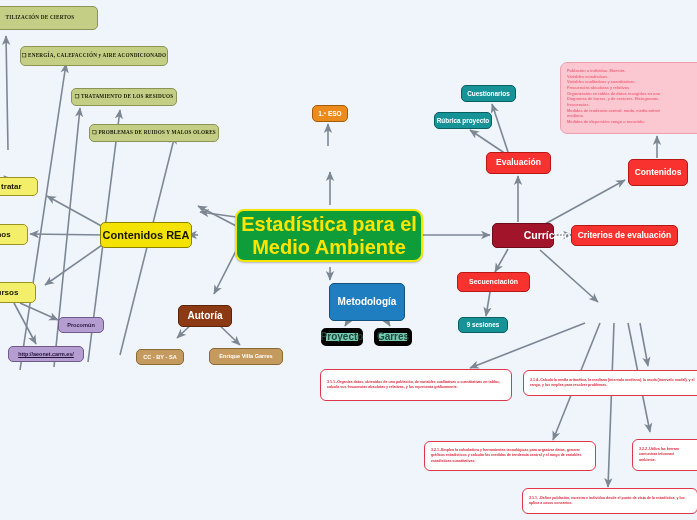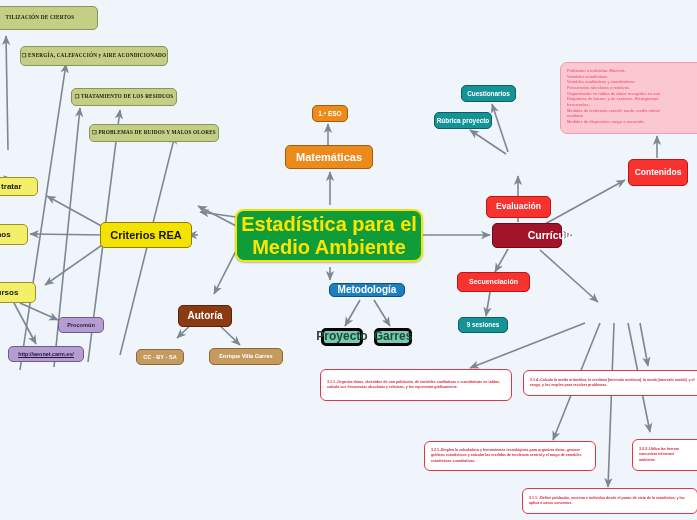--- a/index.html
+++ b/index.html
@@ -72,22 +72,22 @@
   .n-tan{
     background:#c49a5e;border:1px solid #8a6a34;
     color:#fff;font-weight:bold;font-size:5.6px;
   }
   
   .n-blue{
     background:#1f7ec0;border:1px solid #12527e;
     color:#fff;font-weight:bold;font-size:10px;
   }
   .n-mint{
-    background:#73cbb0;border:3px solid #000000;
-    color:#23473c;font-weight:bold;font-size:12px;
+    background:#73cbb0;border:5px solid #000000;
+    color:#23473c;font-weight:bold;font-size:10px;
   }
   
   .n-teal{
     background:#159397;border:1px solid #0a5f62;
     color:#fff;font-weight:bold;font-size:6.4px;
   }
   
   .n-red-dark{
     background:#a1142a;border:1px solid #6d0a1b;
     color:#fff;font-weight:bold;font-size:10.5px;
@@ -180,56 +180,56 @@
   </svg>
 
   <div class="node n-center" style="left:235px;top:209px;width:188px;height:53px;">Estadística para el
 Medio Ambiente</div>
 
   <div class="node n-olive" style="left:-18px;top:6px;width:116px;height:24px;">TILIZACIÓN DE CIERTOS</div>
   <div class="node n-olive" style="left:20px;top:46px;width:148px;height:20px;">❑ ENERGÍA, CALEFACCIÓN y AIRE ACONDICIONADO</div>
   <div class="node n-olive" style="left:71px;top:88px;width:106px;height:18px;">❑ TRATAMIENTO DE LOS RESIDUOS</div>
   <div class="node n-olive" style="left:89px;top:124px;width:130px;height:18px;">❑ PROBLEMAS DE RUIDOS Y MALOS OLORES</div>
 
-  <div class="node n-yellow-main" style="left:100px;top:222px;width:92px;height:26px;">Criterios REA</div>
+  <div class="node n-yellow-main" style="left:100px;top:222px;width:92px;height:26px;">Contenidos REA</div>
   <div class="node n-yellow" style="left:-22px;top:177px;width:60px;height:19px;">a tratar</div>
   <div class="node n-yellow" style="left:-28px;top:224px;width:56px;height:21px;">mnos</div>
   <div class="node n-yellow" style="left:-30px;top:282px;width:66px;height:21px;">ecursos</div>
   <div class="node n-purple" style="left:58px;top:317px;width:46px;height:16px;">Procomún</div>
   <div class="node n-purple-link" style="left:8px;top:346px;width:76px;height:16px;">http://aeonet.carm.es/</div>
 
-  <div class="node n-orange" style="left:285px;top:145px;width:88px;height:24px;">Matemáticas</div>
   <div class="node n-orange-sm" style="left:312px;top:105px;width:36px;height:17px;">1.º ESO</div>
 
   <div class="node n-brown" style="left:178px;top:305px;width:54px;height:22px;">Autoría</div>
   <div class="node n-tan" style="left:136px;top:349px;width:48px;height:16px;">CC - BY - SA</div>
   <div class="node n-tan" style="left:209px;top:348px;width:74px;height:17px;">Enrique Villa Garres</div>
 
-  <div class="node n-blue" style="left:329px;top:283px;width:76px;height:14px;">Metodología</div>
+  <div class="node n-blue" style="left:329px;top:283px;width:76px;height:38px;">Metodología</div>
   <div class="node n-mint" style="left:321px;top:328px;width:42px;height:18px;">Proyecto</div>
   <div class="node n-mint" style="left:374px;top:328px;width:38px;height:18px;">Garres</div>
 
-  <div class="node n-red-dark" style="left:492px;top:223px;width:70px;height:25px;padding-left:48px;">Currículo</div>
-
-  <div class="node n-red" style="left:486px;top:152px;width:65px;height:22px;margin-top:44px;">Evaluación</div>
+  <div class="node n-red-dark" style="left:492px;top:223px;width:62px;height:25px;padding-left:48px;">Currículo</div>
+
+  <div class="node n-red" style="left:486px;top:152px;width:65px;height:22px;">Evaluación</div>
   <div class="node n-teal" style="left:461px;top:85px;width:55px;height:17px;">Cuestionarios</div>
   <div class="node n-teal" style="left:434px;top:112px;width:58px;height:17px;">Rúbrica proyecto</div>
 
   <div class="node n-red" style="left:628px;top:159px;width:60px;height:27px;">Contenidos</div>
   <div class="node n-pink" style="left:560px;top:62px;width:148px;height:72px;">Población o individuo. Muestra.
 Variables estadísticas.
 Variables cualitativas y cuantitativas.
 Frecuencias absolutas y relativas.
 Organización en tablas de datos recogidos en una
 Diagramas de barras, y de sectores. Histogramas.
 frecuencias.
 Medidas de tendencia central: moda, media aritmé
 mediana.
 Medidas de dispersión: rango o recorrido.</div>
 
+  <div class="node n-red" style="left:571px;top:225px;width:107px;height:21px;">Criterios de evaluación</div>
 
   <div class="node n-red-sm" style="left:457px;top:272px;width:73px;height:20px;">Secuenciación</div>
   <div class="node n-teal" style="left:458px;top:317px;width:50px;height:16px;">9 sesiones</div>
 
 
   <div class="node n-std" style="left:320px;top:369px;width:192px;height:32px;">3.1.1.-Organiza datos, obtenidos de una población, de variables cualitativas o cuantitativas en tablas, calcula sus frecuencias absolutas y relativas, y los representa gráficamente.</div>
   <div class="node n-std" style="left:523px;top:370px;width:180px;height:26px;">3.1.4.-Calcula la media aritmética, la mediana (intervalo mediano), la moda (intervalo modal), y el rango, y los emplea para resolver problemas.</div>
   <div class="node n-std" style="left:424px;top:441px;width:172px;height:30px;">3.2.1.-Emplea la calculadora y herramientas tecnológicas para organizar datos, generar gráficos estadísticos y calcular las medidas de tendencia central y el rango de variables estadísticas cuantitativas.</div>
   <div class="node n-std" style="left:632px;top:439px;width:72px;height:32px;">3.2.2.-Utiliza las herram
 comunicar informaci

